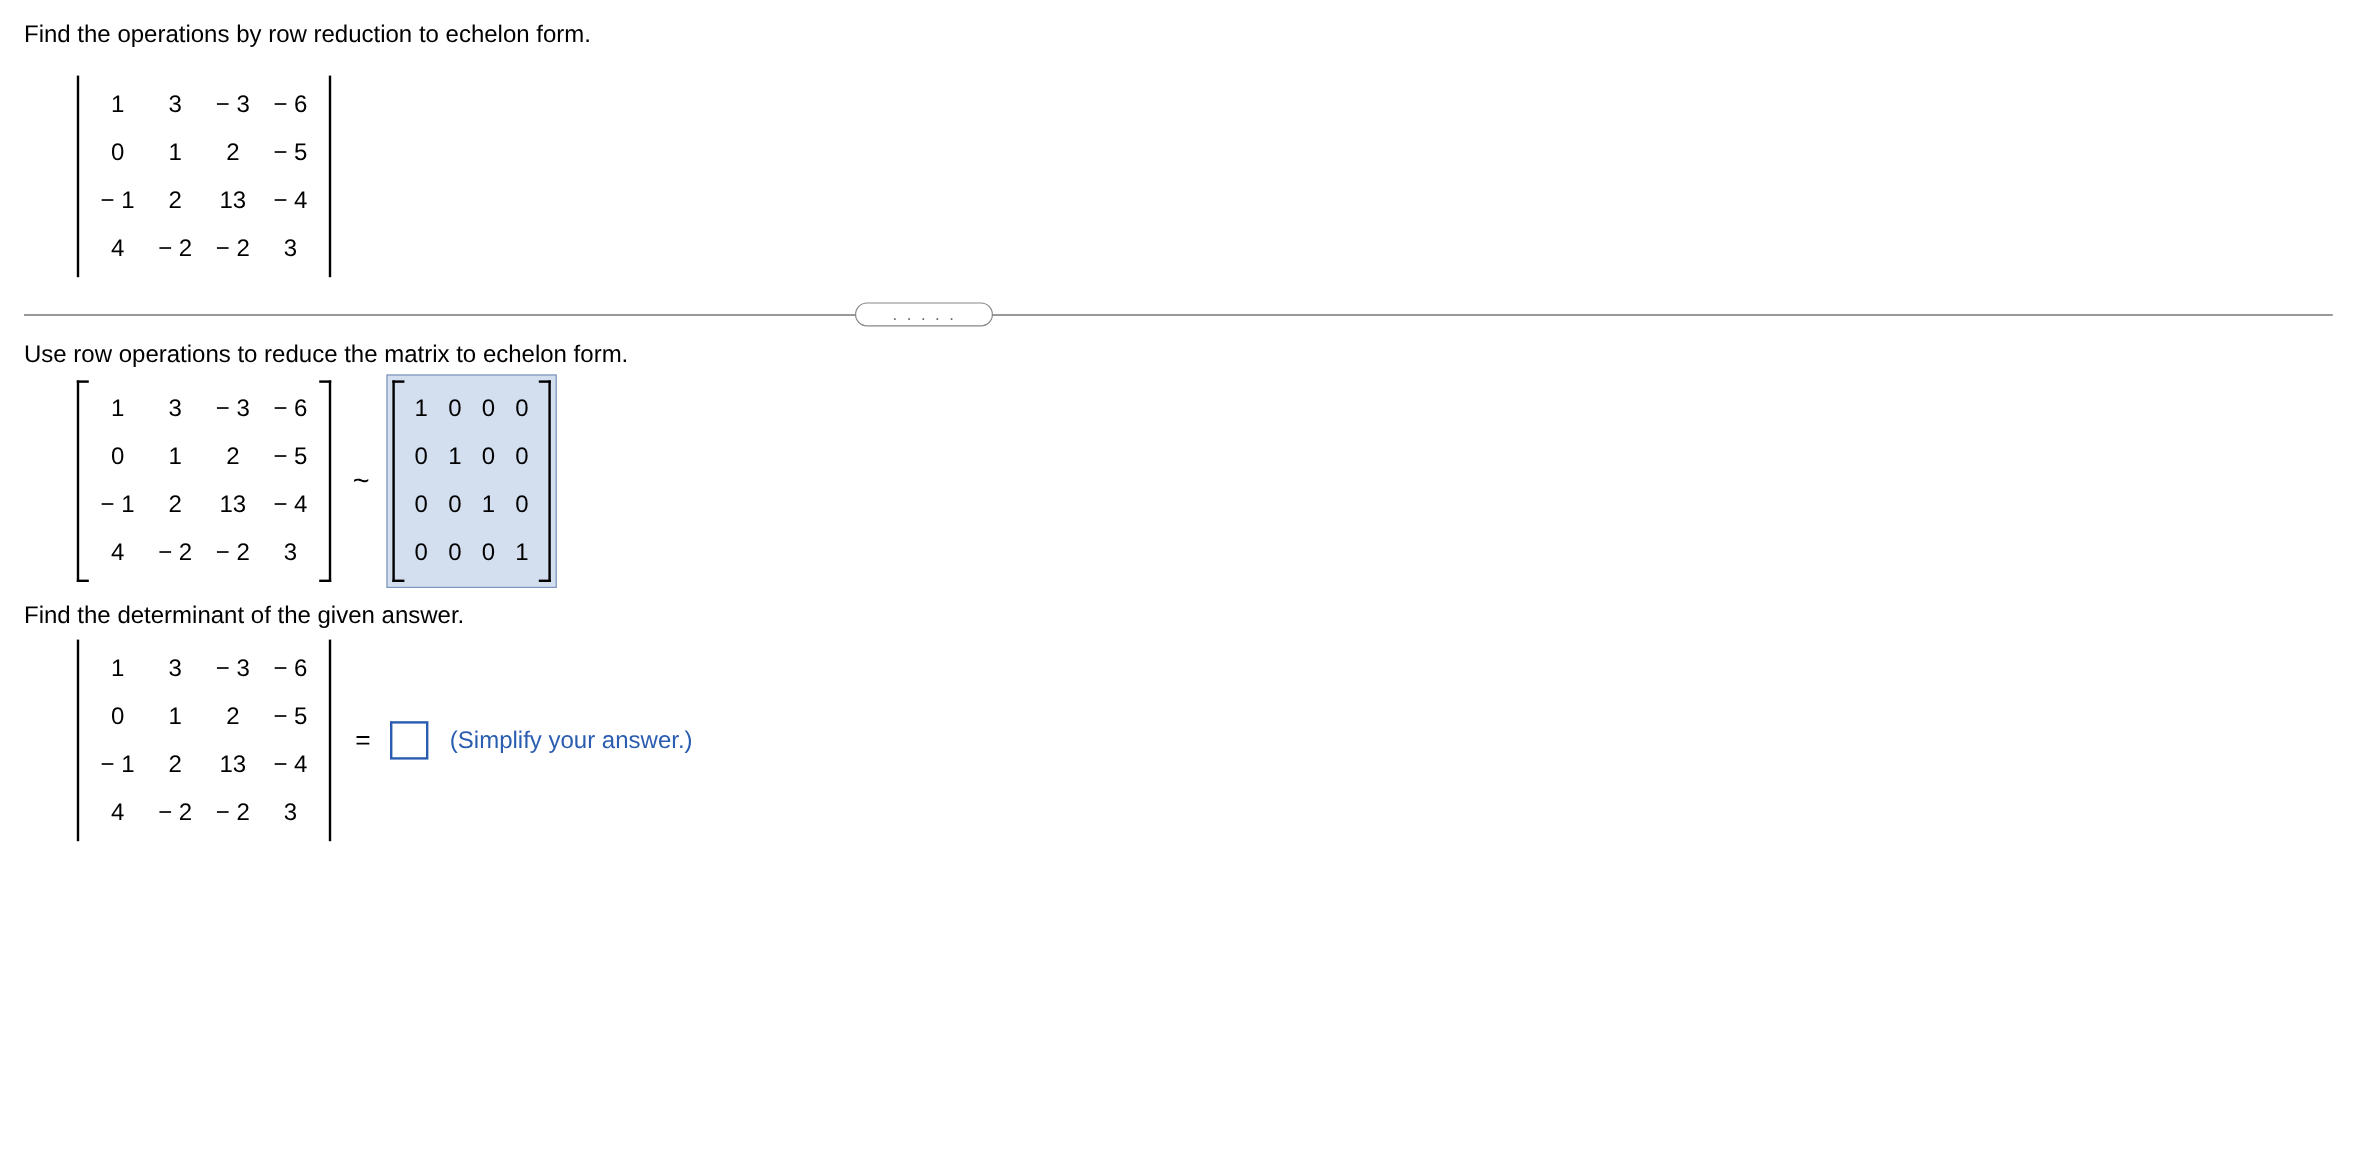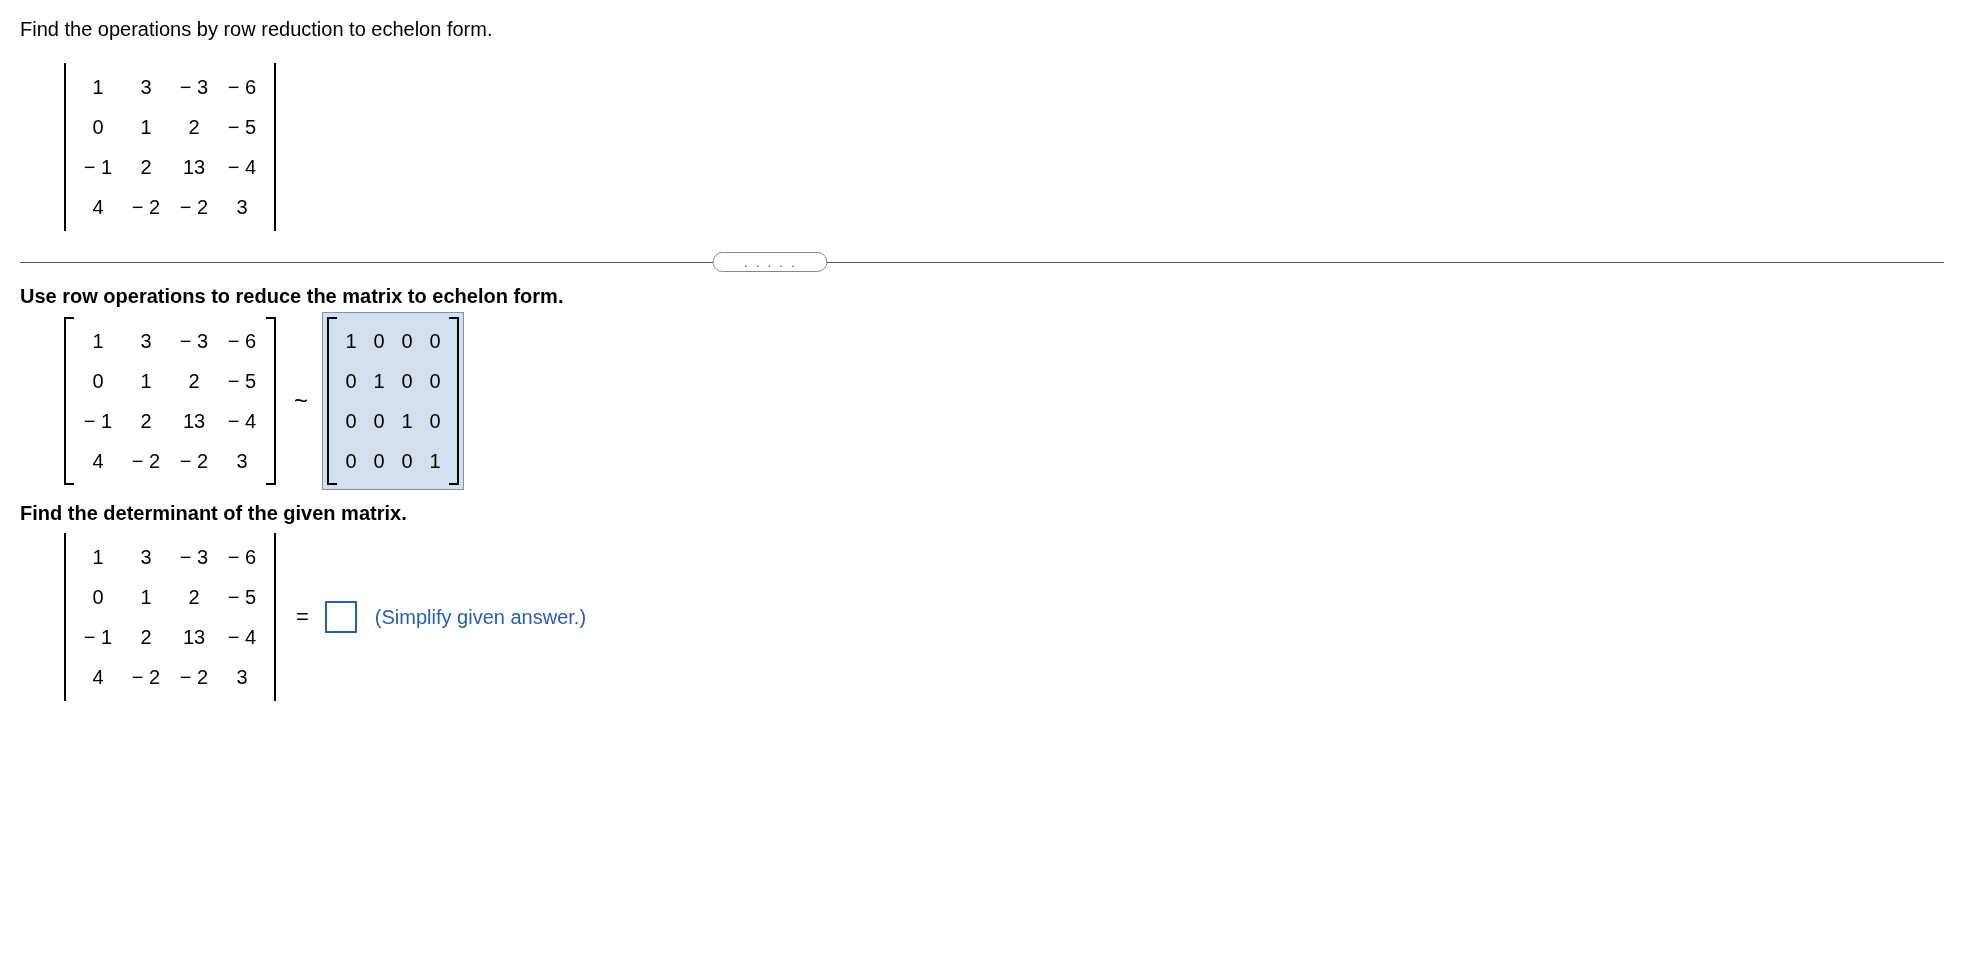--- a/index.html
+++ b/index.html
@@ -8,21 +8,20 @@
     color: #000;
     margin: 0;
     padding: 18px 20px;
     background: #fff;
   }
   .question-text {
     margin: 0 0 18px 0;
   }
   .section-text {
     margin: 4px 0;
-    font-weight: bold;
   }
   
   .divider-wrap {
     position: relative;
     height: 30px;
     margin: 10px 0 8px 0;
   }
   .divider-line {
     position: absolute;
     left: 0; right: 0; top: 50%;
@@ -179,21 +178,21 @@
       <span class="cell">1</span>
       <span class="cell">0</span>
       <span class="cell">0</span>
       <span class="cell">0</span>
       <span class="cell">0</span>
       <span class="cell">1</span>
     </div>
   </div>
 </div>
 
-<p class="section-text">Find the determinant of the given matrix.</p>
+<p class="section-text">Find the determinant of the given answer.</p>
 
 <div class="mrow block">
   <div class="matrix det">
     <div class="mgrid cols4">
       <span class="cell">1</span>
       <span class="cell">3</span>
       <span class="cell">− 3</span>
       <span class="cell">− 6</span>
       <span class="cell">0</span>
       <span class="cell">1</span>
@@ -204,14 +203,14 @@
       <span class="cell">13</span>
       <span class="cell">− 4</span>
       <span class="cell">4</span>
       <span class="cell">− 2</span>
       <span class="cell">− 2</span>
       <span class="cell">3</span>
     </div>
   </div>
   <span class="eq">=</span>
   <span class="answer-box"></span>
-  <span class="hint">(Simplify given answer.)</span>
+  <span class="hint">(Simplify your answer.)</span>
 </div>
 
 </body></html>

